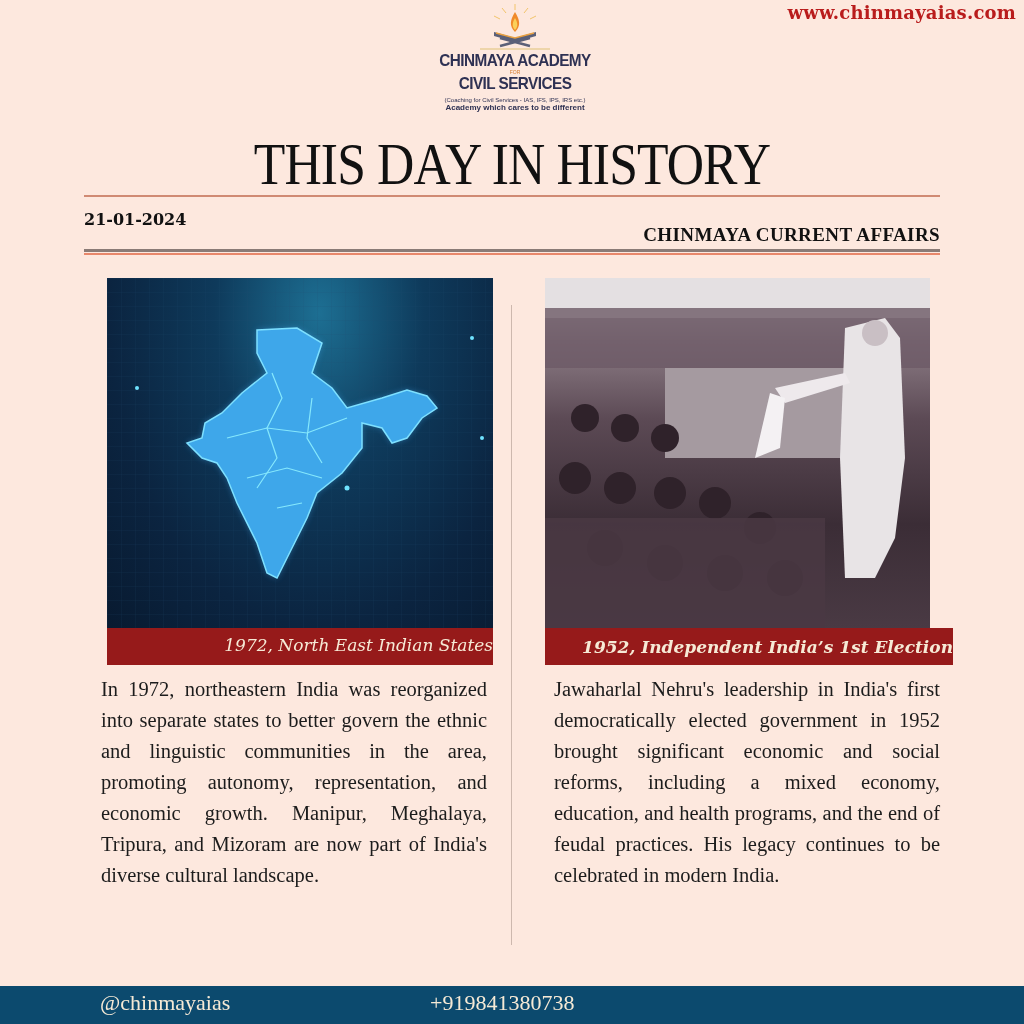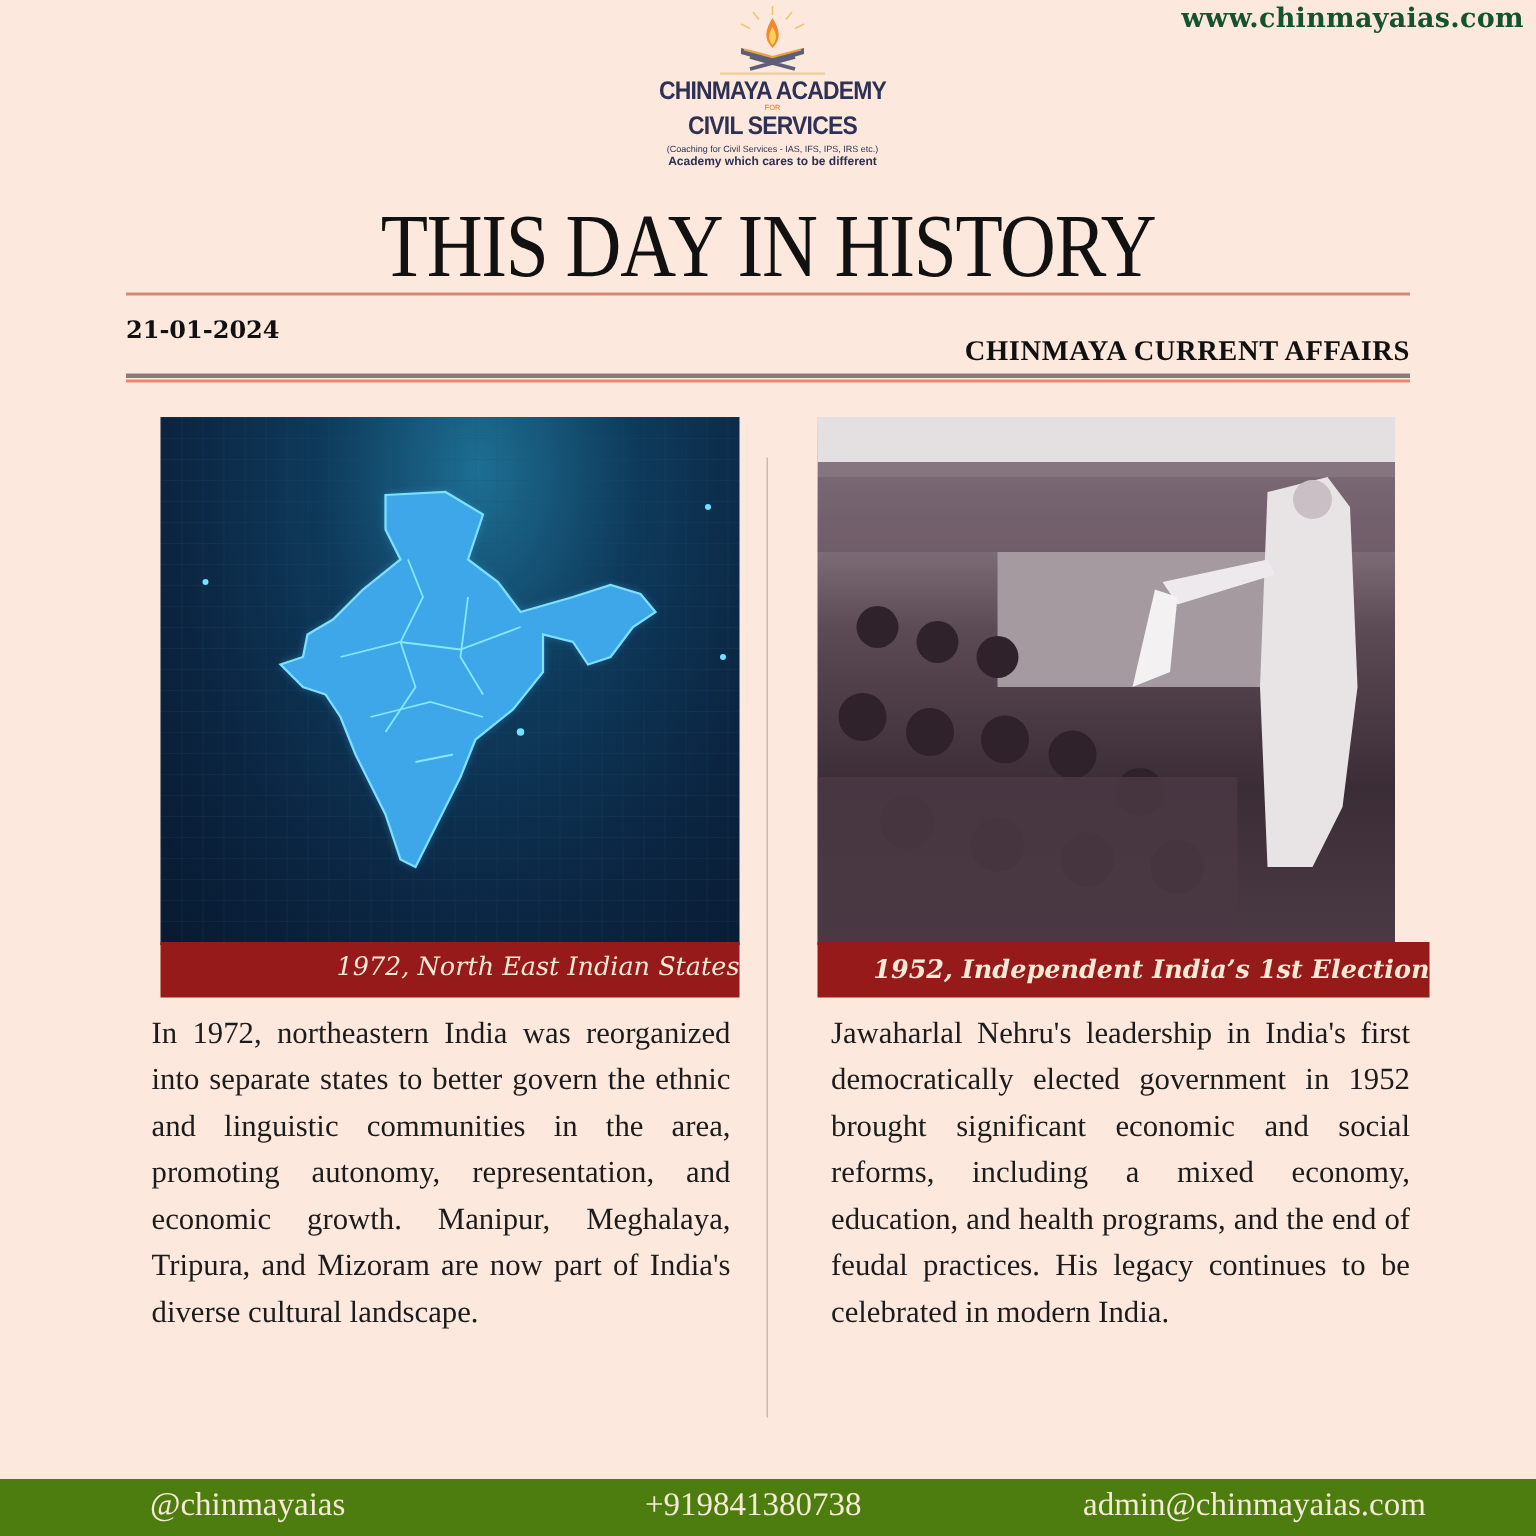--- a/index.html
+++ b/index.html
@@ -6,21 +6,21 @@
   html, body { width: 1024px; height: 1024px; overflow: hidden; }
   body {
     background: #fde8de;
     position: relative;
     font-family: "DejaVu Serif", serif;
     color: #1a1a1a;
   }
   .website {
     position: absolute; top: 2px; right: 8px;
     font-family: "DejaVu Serif", serif;
-    font-weight: bold; font-size: 18px; color: #14532d;
+    font-weight: bold; font-size: 18px; color: #b91c1c;
     letter-spacing: 0.2px;
   }
   .logo {
     position: absolute; left: 420px; top: 0; width: 190px; height: 128px;
     text-align: center;
   }
   .logo svg { display: block; margin: 2px auto 0; }
   .logo-name {
     font-family: "Liberation Sans", sans-serif; font-weight: bold;
     color: #2e3153; font-size: 17px; line-height: 18px; letter-spacing: -0.6px;
@@ -70,21 +70,21 @@
 
   .body-text {
     position: absolute; font-family: "Liberation Serif", serif; font-size: 20.5px;
     line-height: 31px; text-align: justify; color: #1c1c1c;
   }
   .body-left { left: 101px; top: 674px; width: 386px; }
   .body-right { left: 554px; top: 674px; width: 386px; }
 
   .footer {
     position: absolute; left: 0; top: 986px; width: 1024px; height: 38px;
-    background: #4d7c0f; color: #f6ead6; font-family: "Liberation Serif", serif; font-size: 22px;
+    background: #0c4a6e; color: #f6ead6; font-family: "Liberation Serif", serif; font-size: 22px;
   }
   .footer span { position: absolute; top: 4px; }
   .f-social { left: 100px; }
   .f-phone { left: 430px; }
   .f-email { left: 722px; }
 </style>
 </head>
 <body>
 
 <div class="website">www.chinmayaias.com</div>
@@ -175,14 +175,13 @@
     <path d="M230 110 L300 95 L305 105 L240 125 Z" fill="#eee9ec"></path>
     <path d="M225 115 L240 120 L235 170 L210 180 Z" fill="#f4f1f3"></path>
   </svg>
 </div>
 <div class="caption cap-right">1952, Independent India’s 1st Election</div>
 <div class="body-text body-right">Jawaharlal Nehru's leadership in India's first democratically elected government in 1952 brought significant economic and social reforms, including a mixed economy, education, and health programs, and the end of feudal practices. His legacy continues to be celebrated in modern India.</div>
 
 <div class="footer">
   <span class="f-social">@chinmayaias</span>
   <span class="f-phone">+919841380738</span>
-  <span class="f-email">admin@chinmayaias.com</span>
 </div>
 
 </body></html>

